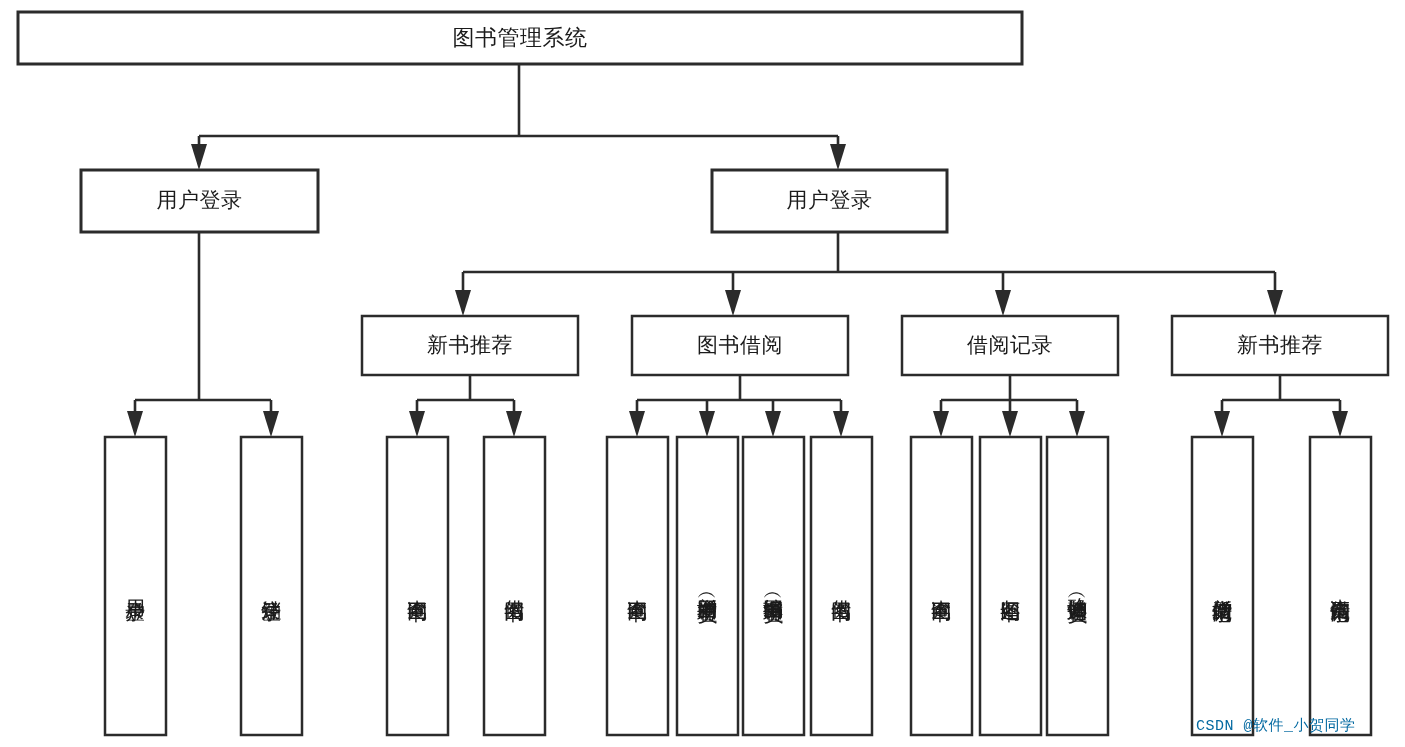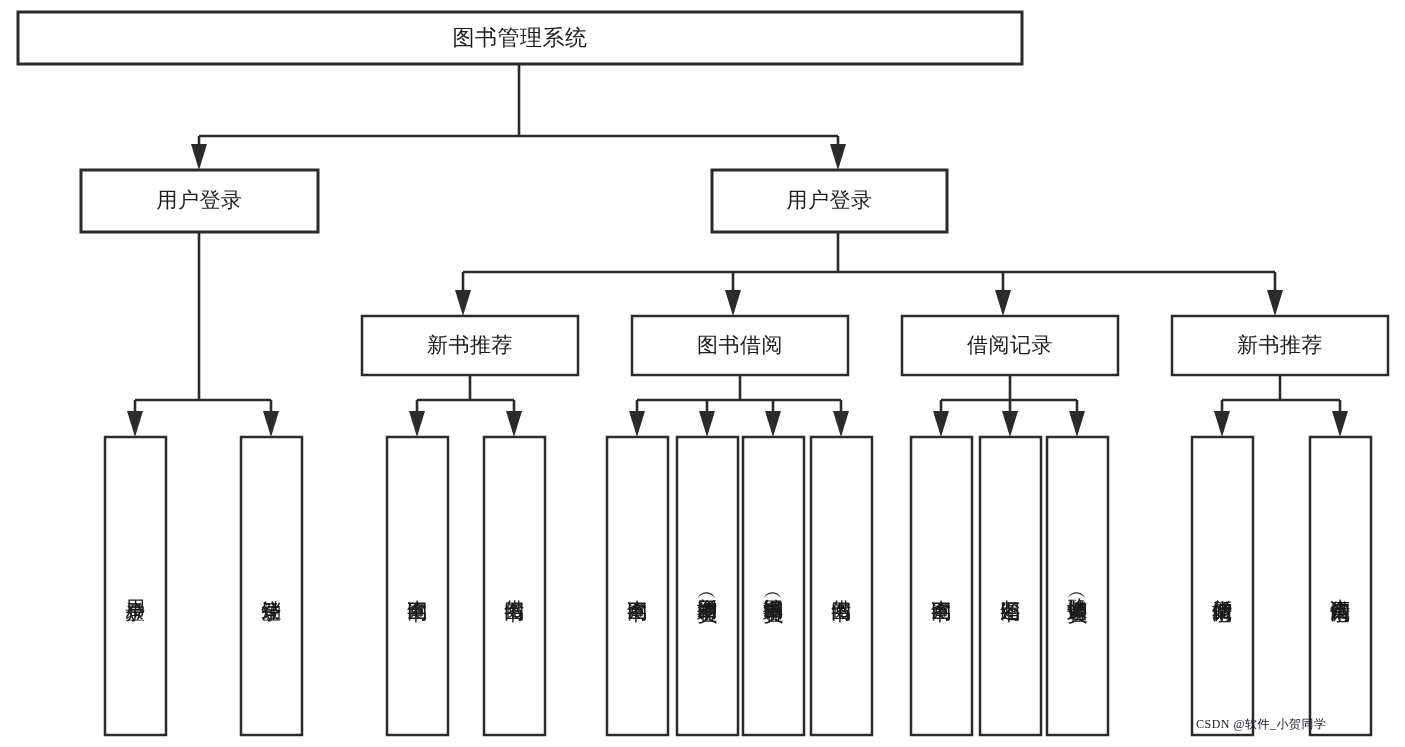--- a/index.html
+++ b/index.html
@@ -73,25 +73,25 @@
     writing-mode: vertical-rl;
     text-orientation: upright;
     line-height: 1.32;
     letter-spacing: 1px;
     white-space: nowrap;
     font-family: "DejaVu Sans", "Liberation Sans", sans-serif;
     pointer-events: none;
   }
   .watermark {
     position: absolute;
-    color: #0f172a;
-    font-size: 12px;
+    color: #0369a1;
+    font-size: 15px;
     letter-spacing: 0.5px;
     white-space: nowrap;
-    font-family: Liberation Serif, serif;
+    font-family: Liberation Mono, monospace;
     pointer-events: none;
   }
 </style>
 </head>
 <body>
 
 <div id="diagram-root">
 
   <svg class="diagram-svg" viewBox="0 0 1405 747" xmlns="http://www.w3.org/2000/svg">
 

